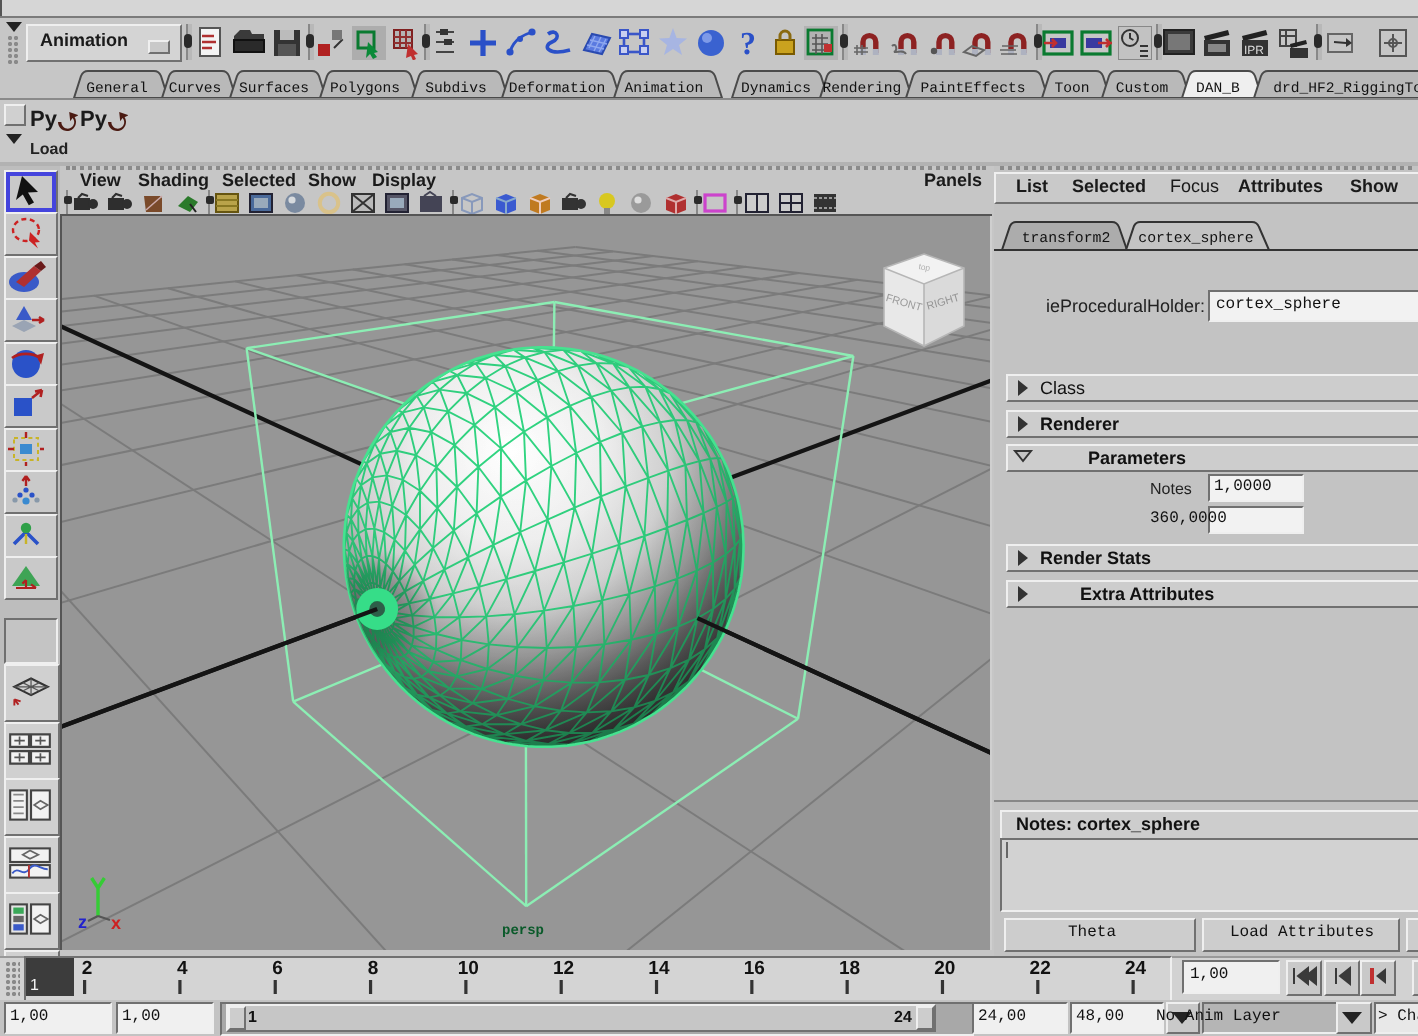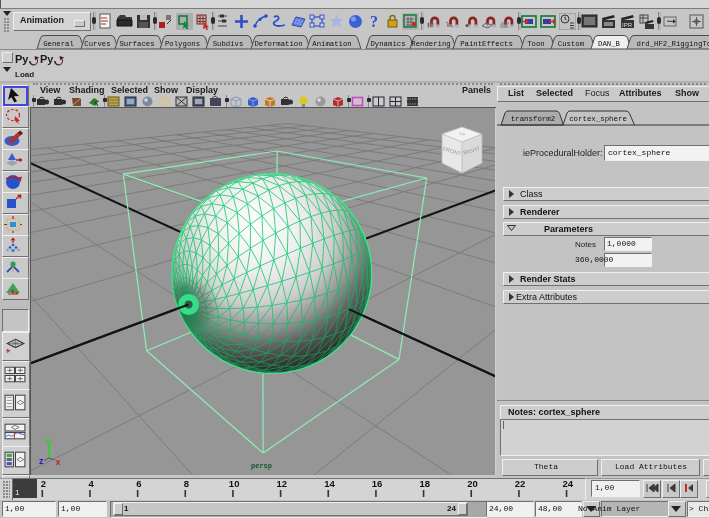--- a/index.html
+++ b/index.html
@@ -590,21 +590,21 @@
 <div class="abs in" style="left:604px;top:237px;width:46px;height:12px;background:#f2f2f2"></div>
 <div class="abs mono" style="left:607px;top:239px;font-size:8px;color:#111">1,0000</div>
 <div class="abs" style="left:607px;top:256px;font-size:8px;color:#222">Theta</div>
 <div class="abs in" style="left:604px;top:253px;width:46px;height:12px;background:#f2f2f2"></div>
 <div class="abs mono" style="left:575px;top:255px;font-size:8px;color:#111">360,0000</div>
 <div class="abs out" style="left:503px;top:272px;width:206px;height:12px;background:#cdcdcd"></div>
 <div class="abs" style="left:509px;top:275px;width:0;height:0;border-top:4px solid transparent;border-bottom:4px solid transparent;border-left:5px solid #333"></div>
 <div class="abs" style="left:520px;top:274px;font-weight:bold;font-size:9px;color:#111">Render Stats</div>
 <div class="abs out" style="left:503px;top:290px;width:206px;height:12px;background:#cdcdcd"></div>
 <div class="abs" style="left:509px;top:293px;width:0;height:0;border-top:4px solid transparent;border-bottom:4px solid transparent;border-left:5px solid #333"></div>
-<div class="abs" style="left:516px;top:292px;font-weight:normal;font-size:9px;color:#111">Extra Attributes</div>
+<div class="abs" style="left:540px;top:292px;font-weight:bold;font-size:9px;color:#111">Extra Attributes</div>
 <div class="abs" style="left:497px;top:400px;width:212px;height:1px;background:#888"></div>
 <div class="abs out" style="left:500px;top:405px;width:209px;height:13px;background:#cdcdcd"></div>
 <div class="abs" style="left:508px;top:407px;font-weight:bold;font-size:9px;color:#111">Notes: cortex_sphere</div>
 <div class="abs in" style="left:500px;top:419px;width:209px;height:35px;background:#d2d2d2"></div>
 <div class="abs" style="left:503px;top:421px;width:1px;height:8px;background:#666"></div>
 <div class="abs out" style="left:502px;top:459px;width:94px;height:15px;background:#cdcdcd"></div>
 <div class="abs mono" style="left:534px;top:462px;font-size:8px;color:#111">Theta</div>
 <div class="abs out" style="left:601px;top:459px;width:97px;height:15px;background:#cdcdcd"></div>
 <div class="abs mono" style="left:615px;top:462px;font-size:8px;color:#111">Load Attributes</div>
 <div class="abs out" style="left:703px;top:459px;width:6px;height:15px;background:#cdcdcd"></div>

